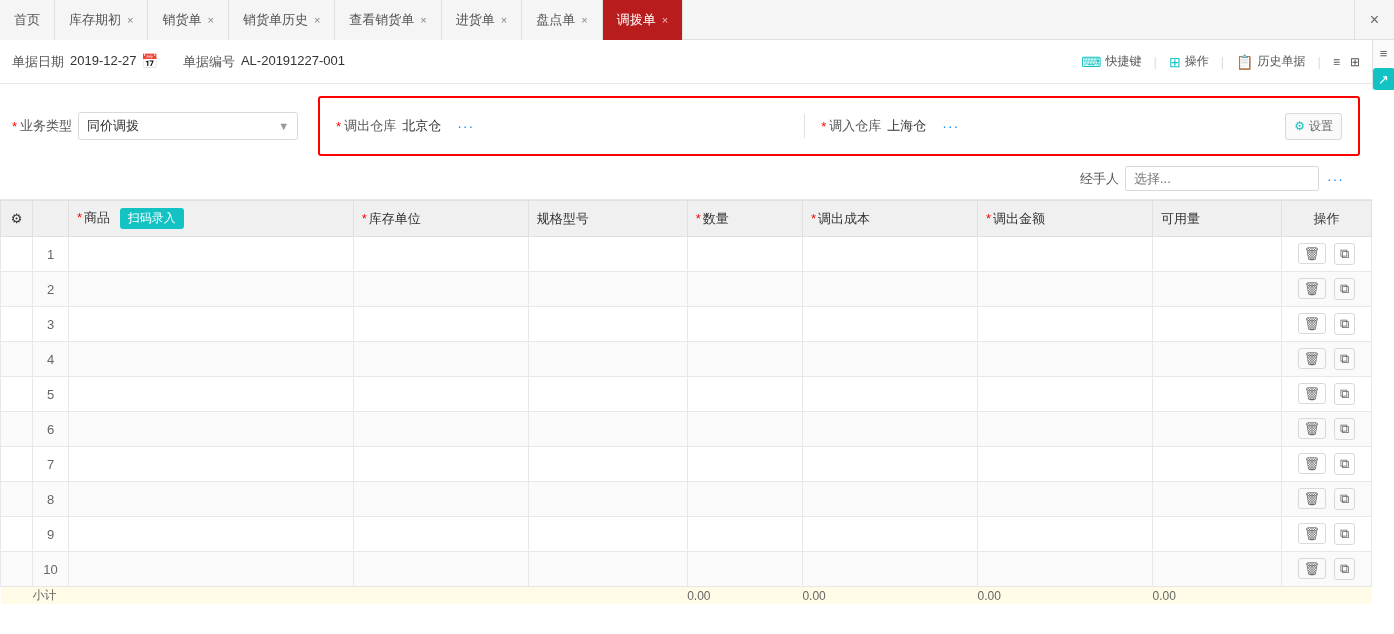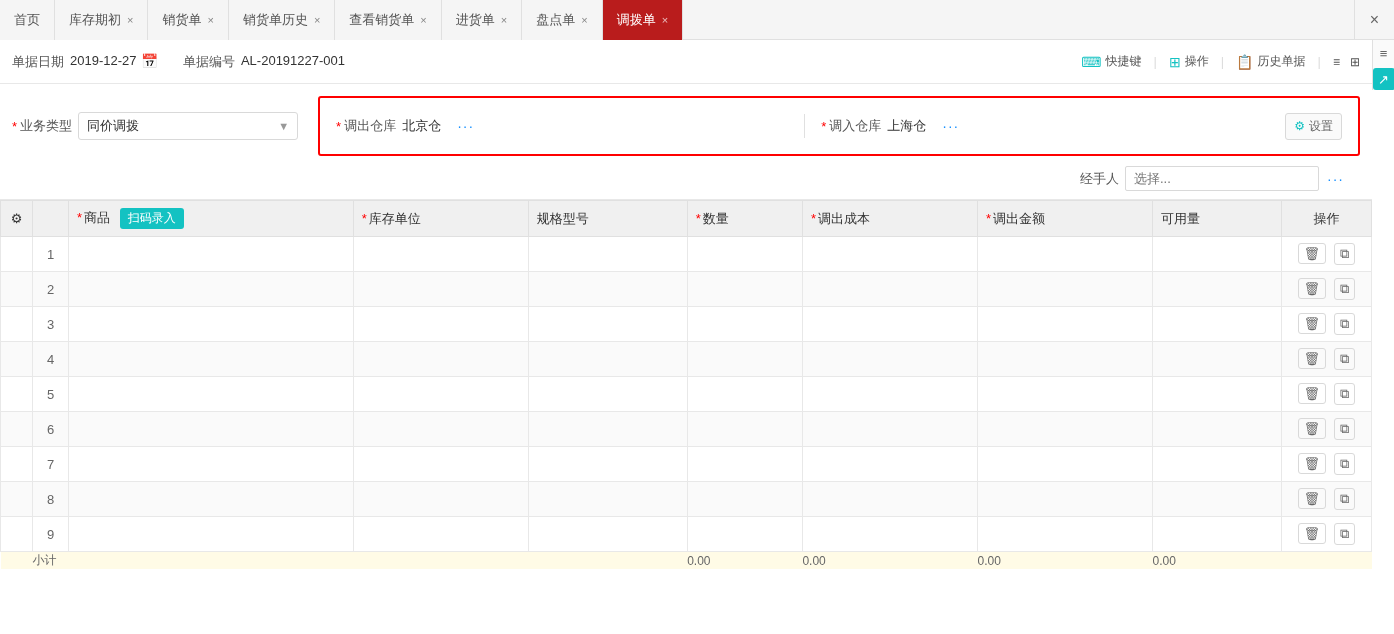--- a/index.html
+++ b/index.html
@@ -420,20 +420,35 @@
       <td></td>
       <td></td>
       <td class="action-cell">
         <button class="icon-btn" title="删除">🗑</button>
         <button class="icon-btn" title="复制">⧉</button>
       </td>
     </tr>
             <tr>
       <td></td>
       <td class="row-num">9</td>
+      <td></td>
+      <td></td>
+      <td></td>
+      <td></td>
+      <td></td>
+      <td></td>
+      <td></td>
+      <td class="action-cell">
+        <button class="icon-btn" title="删除">🗑</button>
+        <button class="icon-btn" title="复制">⧉</button>
+      </td>
+    </tr>
+            <tr>
+      <td></td>
+      <td class="row-num">10</td>
       <td></td>
       <td></td>
       <td></td>
       <td></td>
       <td></td>
       <td></td>
       <td></td>
       <td class="action-cell">
         <button class="icon-btn" title="删除">🗑</button>
         <button class="icon-btn" title="复制">⧉</button>

